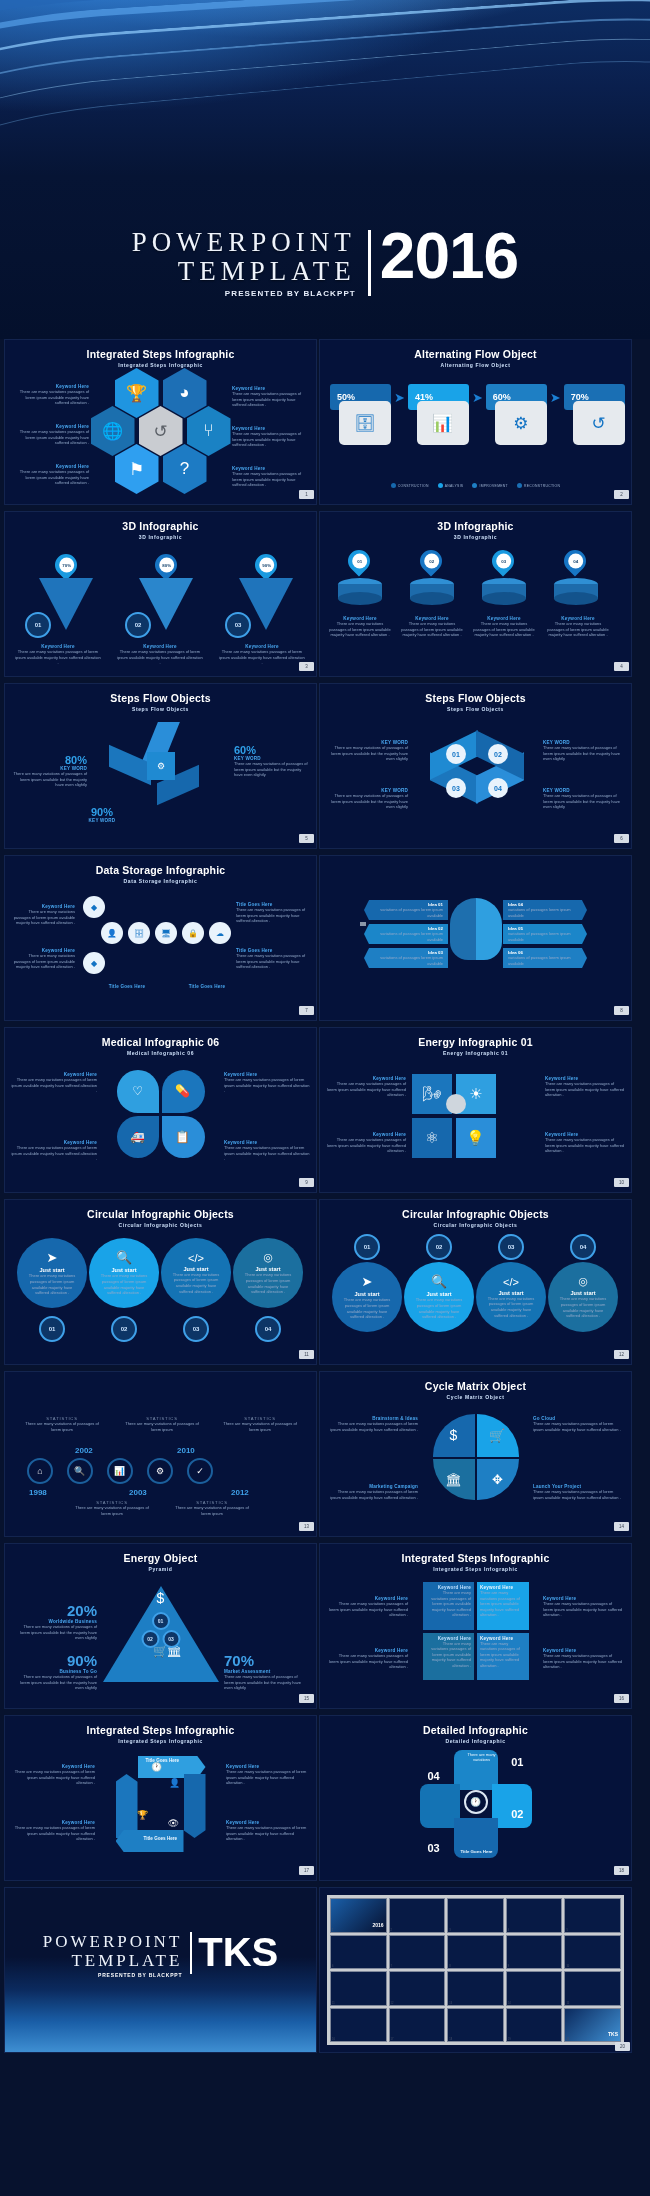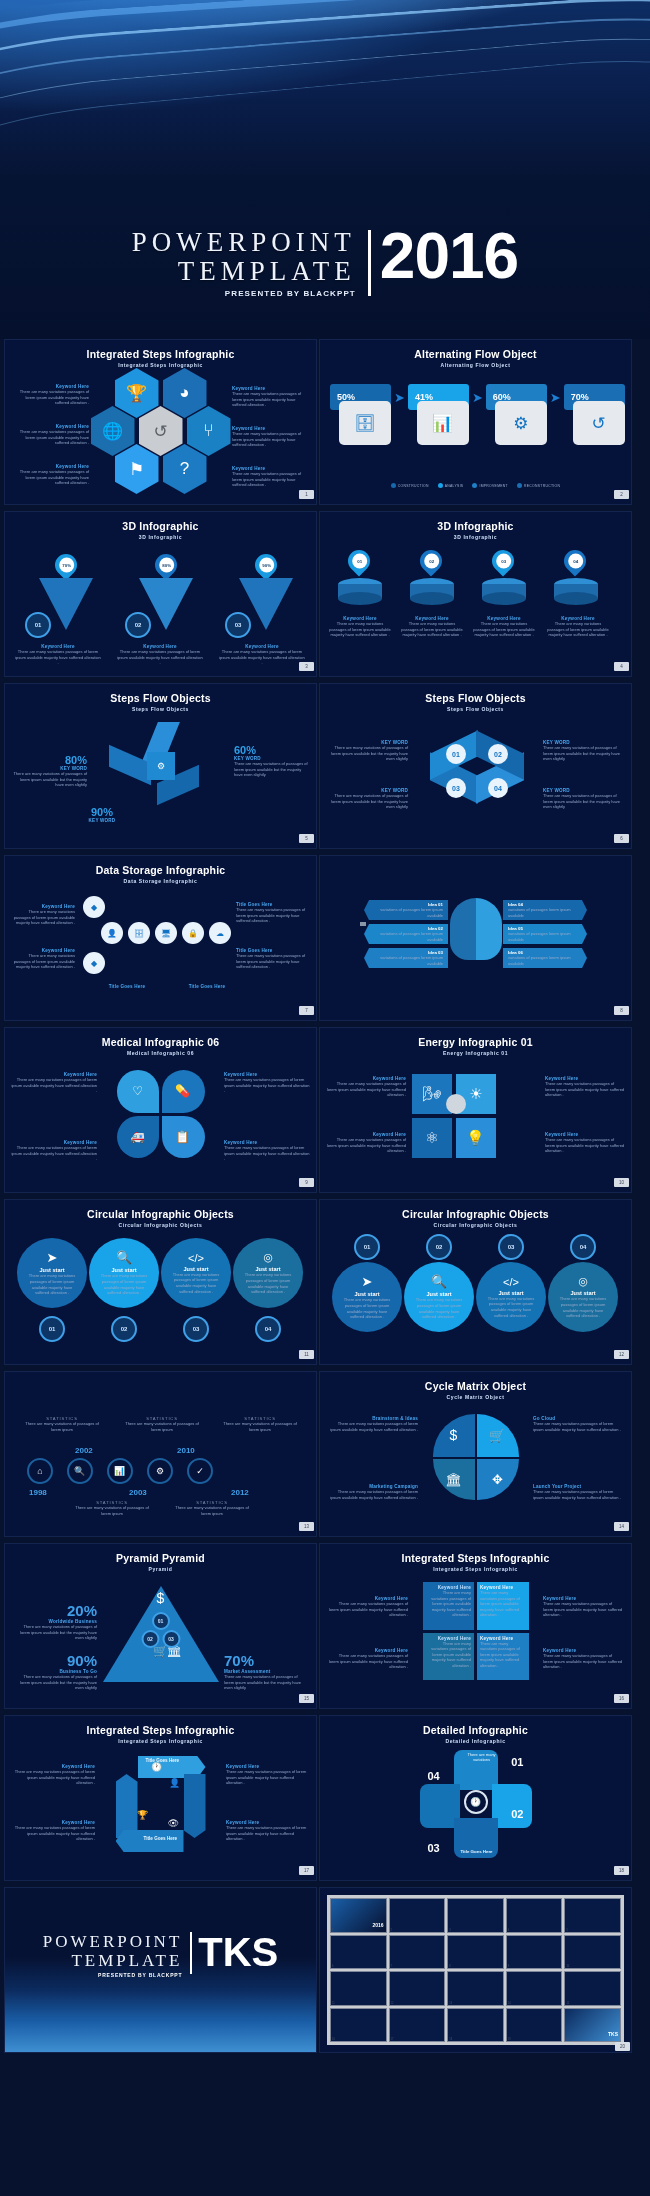--- a/index.html
+++ b/index.html
@@ -721,21 +721,21 @@
         <div class="lorem">There are many variations passages of lorem ipsum available  majority have suffered alteration .</div>
       </div>
       <div class="pg">14</div>
     </div>
   </div>
 
   <div class="row">
 
     <div class="slide">
       <div class="st">
-        <h3>Pyramid Pyramid</h3>
+        <h3>Energy Object</h3>
         <h4>Pyramid</h4>
       </div>
       <div class="abs" style="left:50%;top:42px;transform:translateX(-50%);width:0;height:0;border-left:58px solid transparent;border-right:58px solid transparent;border-bottom:96px solid #1d7ec4"></div>
       <div class="abs" style="left:50%;top:46px;transform:translateX(-50%);font-size:14px">$</div>
       <div class="abs" style="left:50%;top:100px;transform:translateX(-50%);font-size:12px">🛒</div>
       <div class="abs" style="left:50%;top:100px;transform:translateX(40%);font-size:12px">🏛</div>
       <div class="abs" style="left:50%;top:86px;transform:translateX(-50%);display:flex;gap:3px">
         <div class="numring" style="position:relative;width:18px;height:18px;font-size:5px">02</div>
         <div class="numring" style="position:relative;width:18px;height:18px;font-size:5px">03</div>
       </div>

